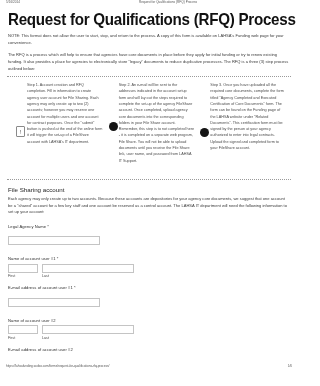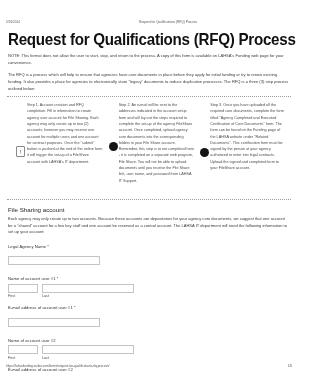--- a/index.html
+++ b/index.html
@@ -12,21 +12,21 @@
     height: 386px;
     overflow: hidden;
     font-family: "Liberation Sans", sans-serif;
     color: #2b2b2b;
   }
   .page {
     position: relative;
     width: 298px;
     height: 372px;
     box-sizing: border-box;
-    padding: 20px 6px 0 6px;
+    padding: 0 6px 0 6px;
   }
 
   
   .print-header {
     display: flex;
     align-items: baseline;
     justify-content: flex-start;
     font-size: 3.1px;
     color: #555;
     letter-spacing: 0.01em;

